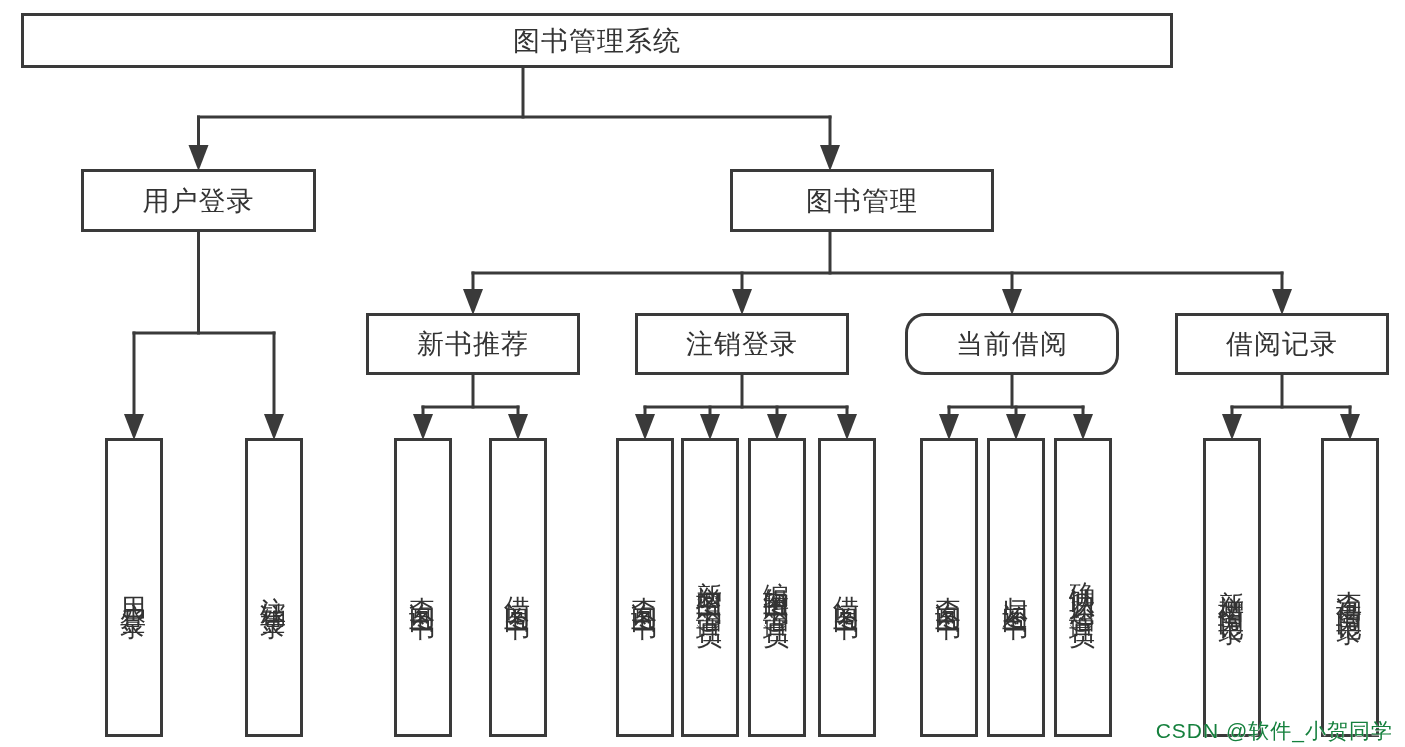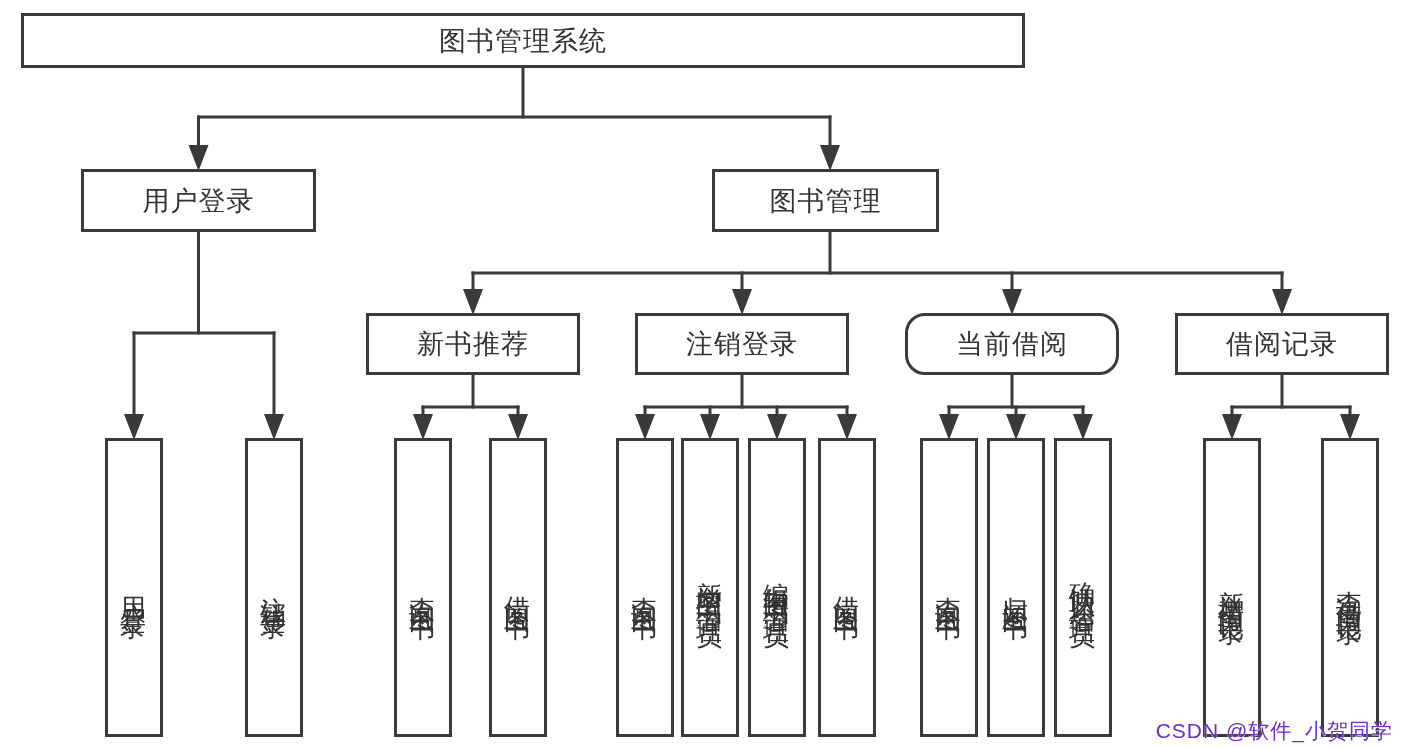--- a/index.html
+++ b/index.html
@@ -30,21 +30,21 @@
     writing-mode:vertical-rl;
     text-orientation:mixed;
     font-size:26px;
     letter-spacing:6px;
     color:#333333;
   }
   #watermark{
     position:absolute;
     right:12px;bottom:2px;
     font-size:21px;
-    color:#6d28d9;
+    color:#15803d;
     letter-spacing:1px;
     text-shadow:0 1px 1px #ffffff;
     z-index:3;
     white-space:nowrap;
   }
 </style>
 </head>
 <body>
 
 <div id="canvas">
@@ -96,27 +96,27 @@
       <line x1="1083" y1="407" x2="1083" y2="416" stroke="#3a3a3a" stroke-width="3" stroke-linecap="square"></line>
       <polygon points="1073,414 1093,414 1083,440" fill="#3a3a3a"></polygon>
       <line x1="1282" y1="375" x2="1282" y2="407" stroke="#3a3a3a" stroke-width="3" stroke-linecap="square"></line>
       <line x1="1232" y1="407" x2="1350" y2="407" stroke="#3a3a3a" stroke-width="3" stroke-linecap="square"></line>
       <line x1="1232" y1="407" x2="1232" y2="416" stroke="#3a3a3a" stroke-width="3" stroke-linecap="square"></line>
       <polygon points="1222,414 1242,414 1232,440" fill="#3a3a3a"></polygon>
       <line x1="1350" y1="407" x2="1350" y2="416" stroke="#3a3a3a" stroke-width="3" stroke-linecap="square"></line>
       <polygon points="1340,414 1360,414 1350,440" fill="#3a3a3a"></polygon>
     </svg>
 
-  <div class="node horizontal" style="left: 21px; top: 13px; width: 1004px; height: 55px;">
+  <div class="node horizontal" style="left: 21px; top: 13px; width: 1152px; height: 55px;">
       <span class="label">图书管理系统</span>
     </div>
     <div class="node horizontal" style="left: 81px; top: 169px; width: 235px; height: 63px;">
       <span class="label">用户登录</span>
     </div>
-    <div class="node horizontal" style="left: 712px; top: 169px; width: 227px; height: 63px;">
+    <div class="node horizontal" style="left: 730px; top: 169px; width: 264px; height: 63px;">
       <span class="label">图书管理</span>
     </div>
     <div class="node horizontal" style="left: 366px; top: 313px; width: 214px; height: 62px;">
       <span class="label">新书推荐</span>
     </div>
     <div class="node horizontal" style="left: 635px; top: 313px; width: 214px; height: 62px;">
       <span class="label">注销登录</span>
     </div>
     <div class="node horizontal" style="left: 905px; top: 313px; width: 214px; height: 62px; border-radius: 20px;">
       <span class="label">当前借阅</span>

